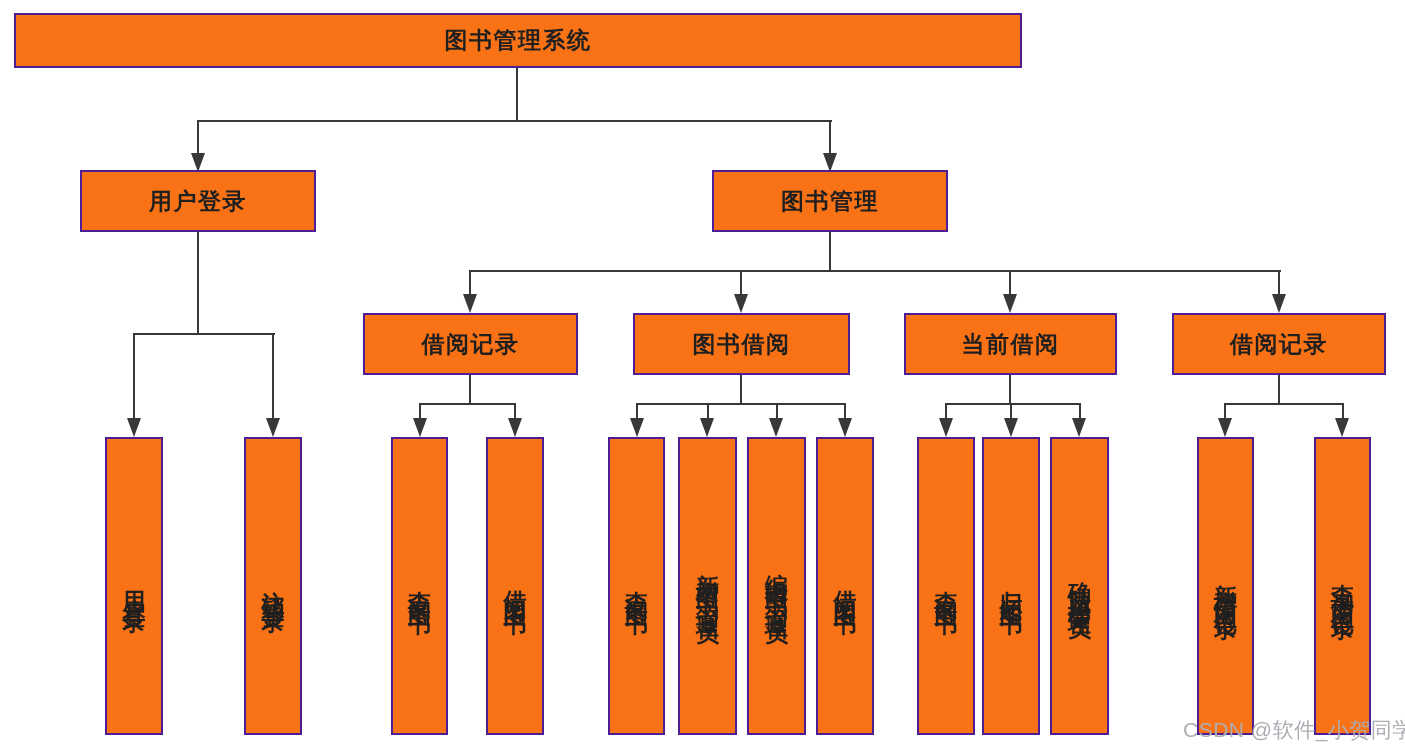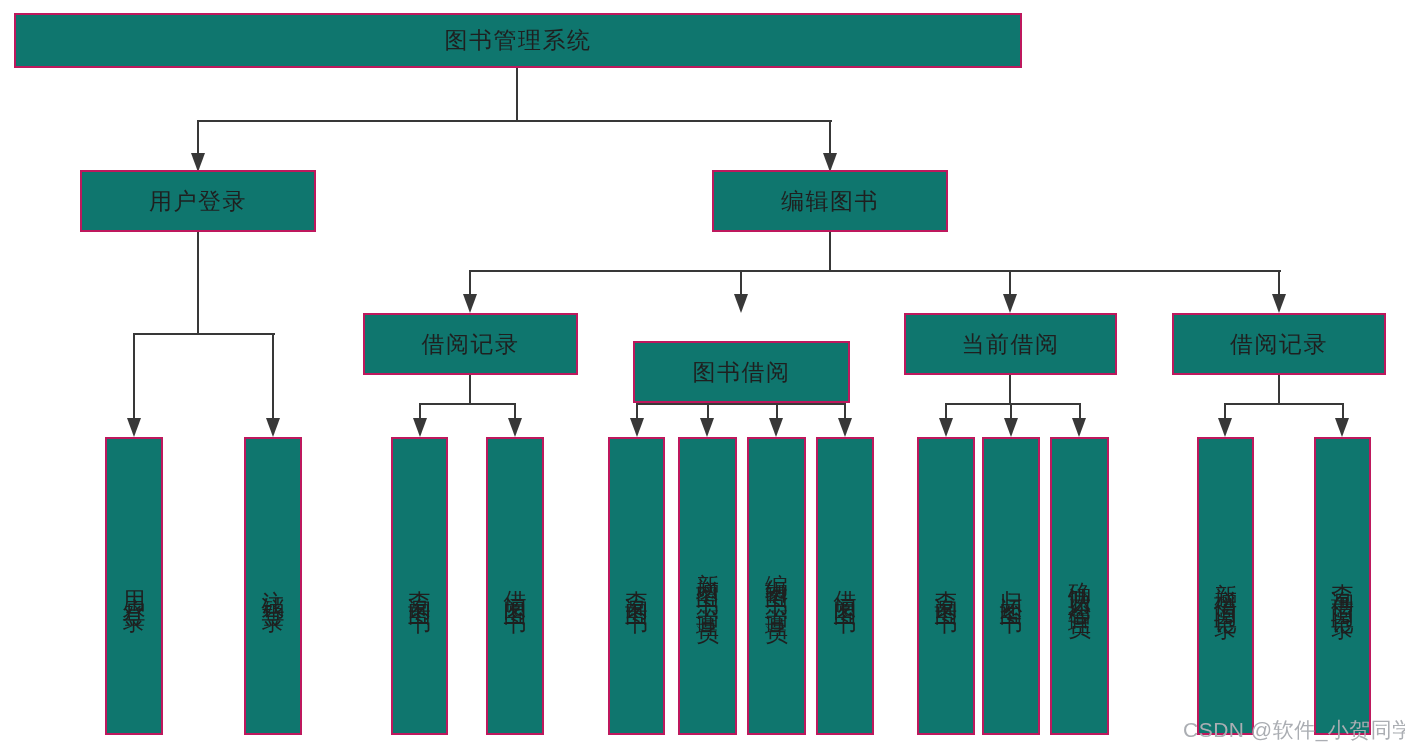--- a/index.html
+++ b/index.html
@@ -7,30 +7,31 @@
     position: relative;
     width: 1405px;
     height: 747px;
     background: #ffffff;
     font-family: "Liberation Sans", sans-serif;
     overflow: hidden;
   }
   .box {
     position: absolute;
     box-sizing: border-box;
-    background: #0f766e;
-    border: 2px solid #be185d;
+    background: #f97316;
+    border: 2px solid #4c1d95;
     display: flex;
     align-items: center;
     justify-content: center;
     color: #1f1f1f;
     font-size: 23px;
     letter-spacing: 1.5px;
     white-space: nowrap;
     z-index: 2;
+    font-weight: bold;
   }
   .vtext {
     writing-mode: vertical-rl;
     text-orientation: mixed;
     letter-spacing: 7px;
     line-height: 1;
     font-size: 23px;
     color: #1f1f1f;
   }
   .vl { position: absolute; width: 2px; background: #383838; z-index: 1; }
@@ -62,42 +63,42 @@
   <div class="box" style="left:14px; top:13px; width:1008px; height:55px;">图书管理系统</div>
 
   <div class="vl" style="left:516px; top:68px; height:54px;"></div>
   <div class="hl" style="left:197px; top:120px; width:635px;"></div>
   <div class="vl" style="left:197px; top:120px; height:34px;"></div>
   <div class="arr" style="left:191px; top:153px;"></div>
   <div class="vl" style="left:829px; top:120px; height:34px;"></div>
   <div class="arr" style="left:823px; top:153px;"></div>
 
   <div class="box" style="left:80px; top:170px; width:236px; height:62px;">用户登录</div>
-  <div class="box" style="left:712px; top:170px; width:236px; height:62px;">编辑图书</div>
+  <div class="box" style="left:712px; top:170px; width:236px; height:62px;">图书管理</div>
 
   <div class="vl" style="left:197px; top:232px; height:103px;"></div>
   <div class="hl" style="left:133px; top:333px; width:142px;"></div>
   <div class="vl" style="left:133px; top:333px; height:86px;"></div>
   <div class="arr" style="left:127px; top:418px;"></div>
   <div class="vl" style="left:272px; top:333px; height:86px;"></div>
   <div class="arr" style="left:266px; top:418px;"></div>
 
   <div class="vl" style="left:829px; top:232px; height:40px;"></div>
   <div class="hl" style="left:469px; top:270px; width:812px;"></div>
   <div class="vl" style="left:469px; top:270px; height:26px;"></div>
   <div class="arr" style="left:463px; top:294px;"></div>
   <div class="vl" style="left:740px; top:270px; height:26px;"></div>
   <div class="arr" style="left:734px; top:294px;"></div>
   <div class="vl" style="left:1009px; top:270px; height:26px;"></div>
   <div class="arr" style="left:1003px; top:294px;"></div>
   <div class="vl" style="left:1278px; top:270px; height:26px;"></div>
   <div class="arr" style="left:1272px; top:294px;"></div>
 
   <div class="box" style="left:363px; top:313px; width:215px; height:62px;">借阅记录</div>
-  <div class="box" style="left:633px; top:313px; width:217px; height:62px;margin-top:28px;">图书借阅</div>
+  <div class="box" style="left:633px; top:313px; width:217px; height:62px;">图书借阅</div>
   <div class="box" style="left:1172px; top:313px; width:214px; height:62px;">借阅记录</div>
   <div class="box" style="left:904px; top:313px; width:213px; height:62px;">当前借阅</div>
 
   <div class="vl" style="left:469px; top:375px; height:30px;"></div>
   <div class="hl" style="left:419px; top:403px; width:97px;"></div>
   <div class="vl" style="left:419px; top:403px; height:16px;"></div>
   <div class="arr" style="left:413px; top:418px;"></div>
   <div class="vl" style="left:514px; top:403px; height:16px;"></div>
   <div class="arr" style="left:508px; top:418px;"></div>
 

